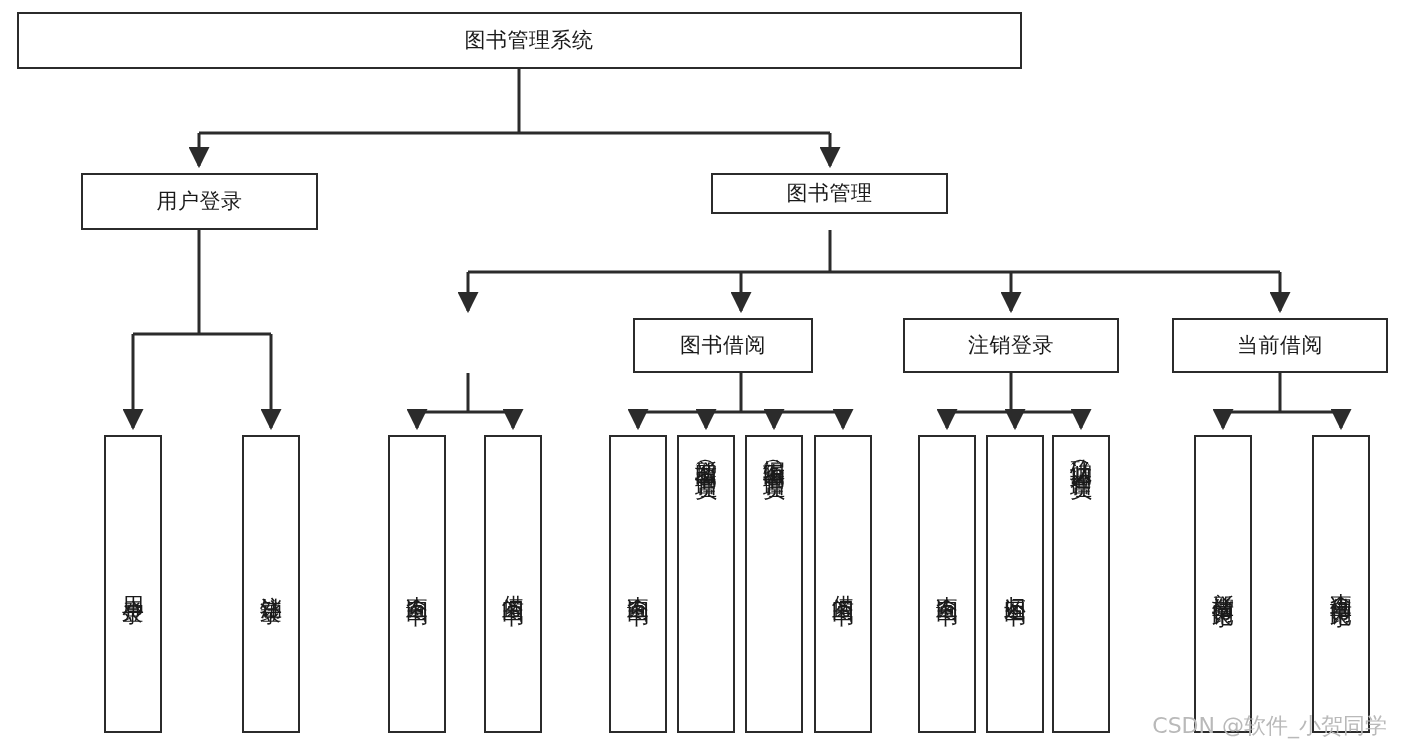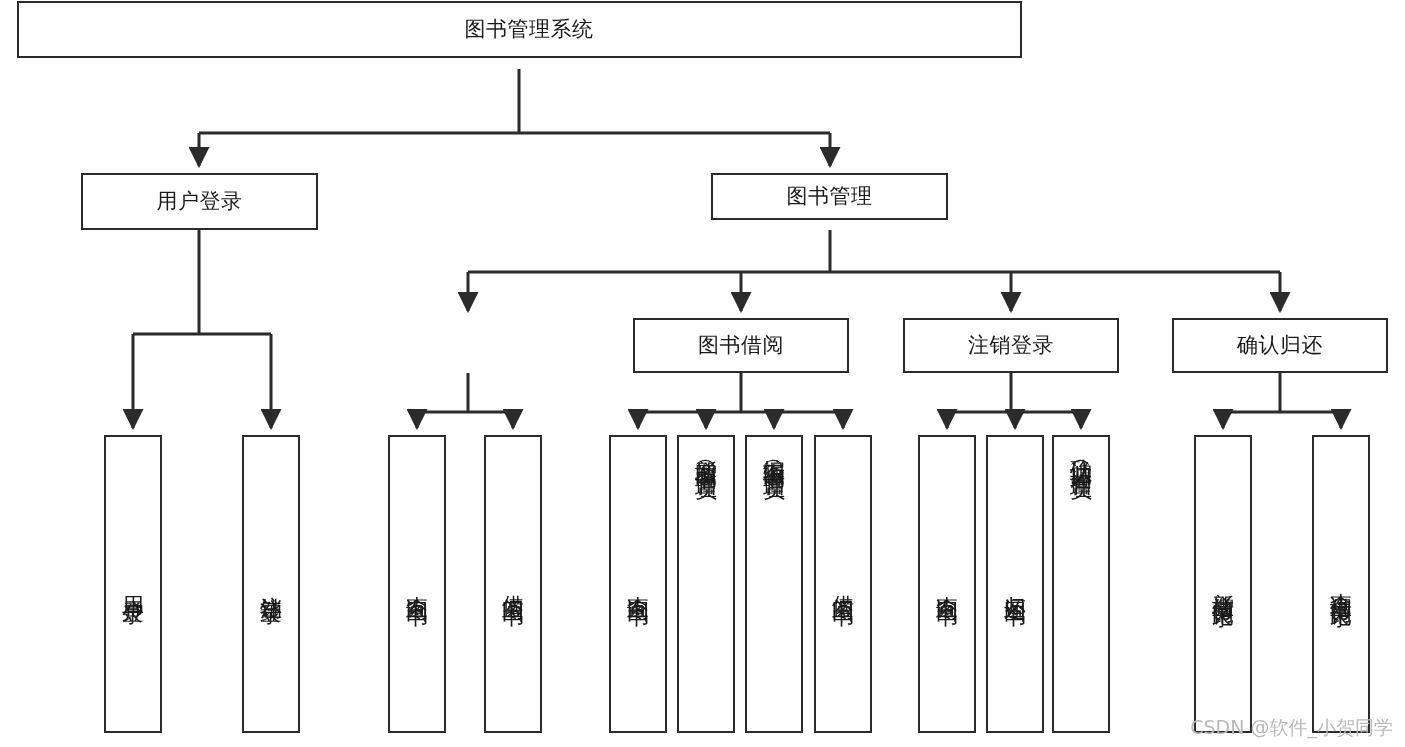--- a/index.html
+++ b/index.html
@@ -54,23 +54,23 @@
     font-size: 22px;
     letter-spacing: 3px;
     line-height: 1;
   }
   .node.vertical.center-v {
     align-items: center;
     padding-top: 0;
   }
   #watermark {
     position: absolute;
-    right: 12px;
+    right: 18px;
     bottom: 6px;
-    font-size: 19px;
+    font-size: 22px;
     color: #b9b9b9;
     z-index: 5;
     white-space: nowrap;
     font-family: "DejaVu Sans", "Liberation Sans", sans-serif;
     margin-top: 26px;
   }
 </style>
 </head>
 <body>
 
@@ -122,39 +122,39 @@
       <path d="M 1015 412 L 1015 428" marker-end="url(#arrow)"></path>
       <path d="M 1081 412 L 1081 428" marker-end="url(#arrow)"></path>
 
       <path d="M 1280 373 L 1280 412"></path>
       <path d="M 1223 412 L 1341 412"></path>
       <path d="M 1223 412 L 1223 428" marker-end="url(#arrow)"></path>
       <path d="M 1341 412 L 1341 428" marker-end="url(#arrow)"></path>
     </g>
   </svg>
 
-  <div class="node horizontal" id="node-root" style="left: 17px; top: 1px; width: 1005px; height: 57px; padding-left: 19px;">
+  <div class="node horizontal" id="node-root" style="left: 17px; top: 12px; width: 1005px; height: 57px; padding-left: 19px;">
     <span class="node-label">图书管理系统</span>
   </div>
 
   <div class="node horizontal" id="node-l2-0" style="left: 81px; top: 173px; width: 237px; height: 57px;">
     <span class="node-label">用户登录</span>
   </div>
-  <div class="node horizontal" id="node-l2-1" style="left: 711px; top: 173px; width: 237px; height: 47px; justify-content: center;">
+  <div class="node horizontal" id="node-l2-1" style="left: 711px; top: 173px; width: 237px; height: 41px; justify-content: center;">
     <span class="node-label">图书管理</span>
   </div>
 
-  <div class="node horizontal" id="node-l3-1" style="left: 633px; top: 318px; width: 216px; height: 55px;">
+  <div class="node horizontal" id="node-l3-1" style="left: 633px; top: 318px; width: 180px; height: 55px;">
     <span class="node-label">图书借阅</span>
   </div>
   <div class="node horizontal" id="node-l3-2" style="left: 903px; top: 318px; width: 216px; height: 55px;">
     <span class="node-label">注销登录</span>
   </div>
   <div class="node horizontal" id="node-l3-3" style="left: 1172px; top: 318px; width: 216px; height: 55px;">
-    <span class="node-label">确认归还</span>
+    <span class="node-label">当前借阅</span>
   </div>
 
   <div class="node vertical center-v" id="node-leaf-0" style="left: 104px; top: 435px; width: 58px; height: 298px;">
     <span class="node-label">用户登录</span>
   </div>
   <div class="node vertical center-v" id="node-leaf-1" style="left: 242px; top: 435px; width: 58px; height: 298px;">
     <span class="node-label">注销登录</span>
   </div>
   <div class="node vertical center-v" id="node-leaf-2" style="left: 388px; top: 435px; width: 58px; height: 298px;">
     <span class="node-label">查询图书</span>

